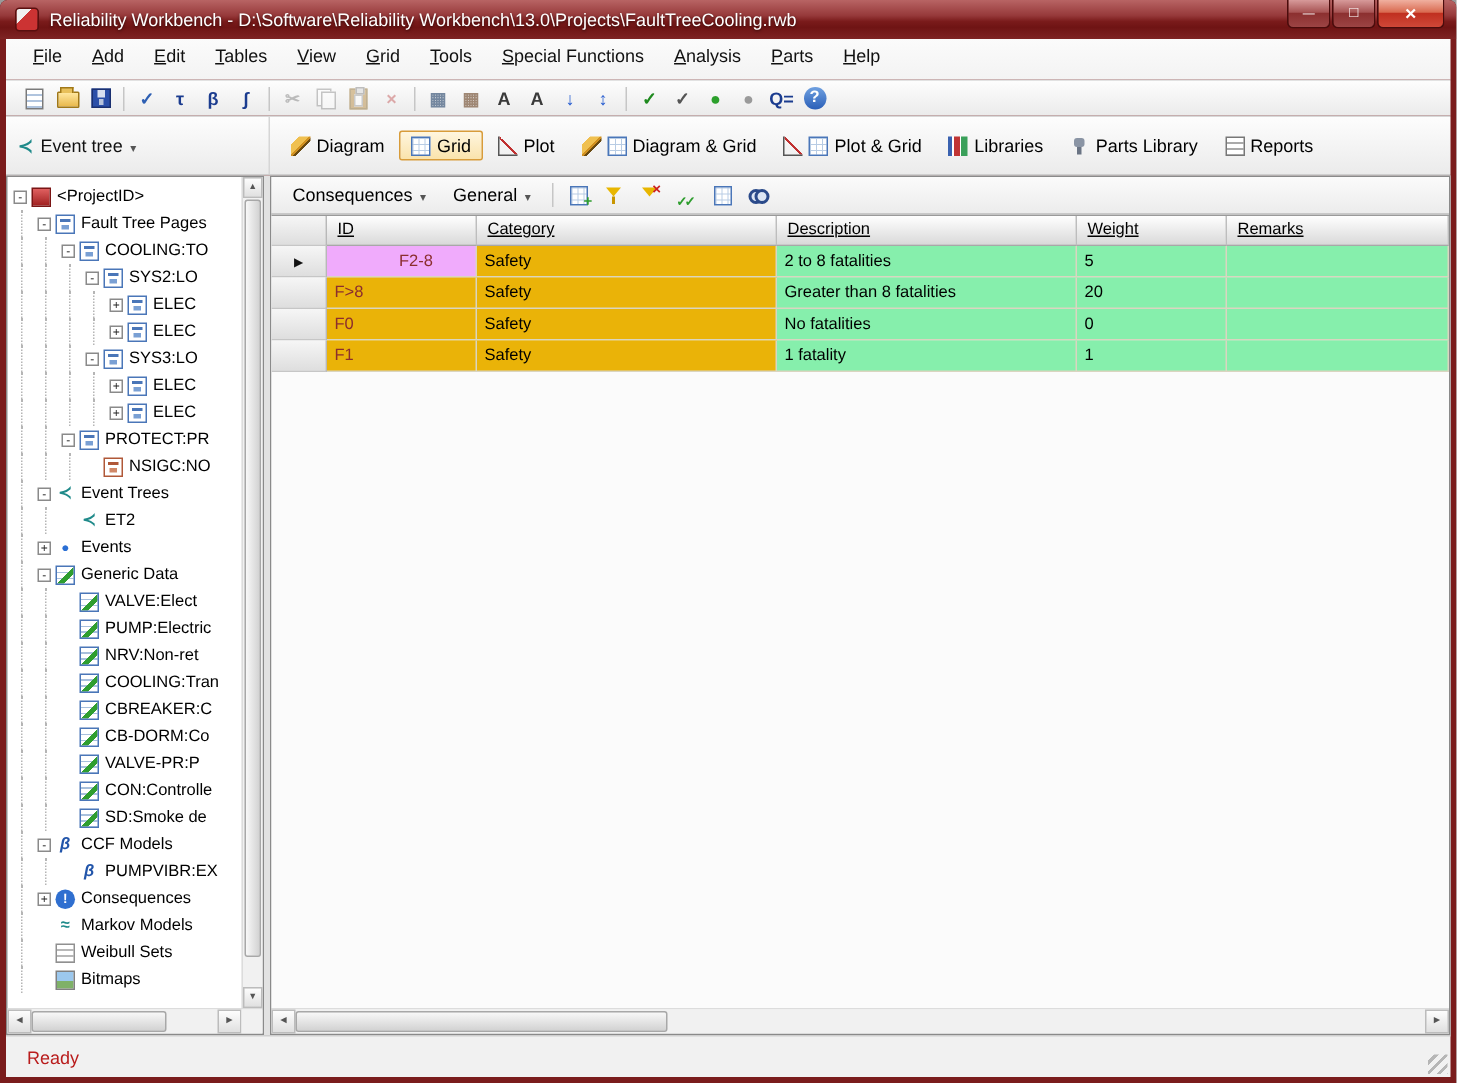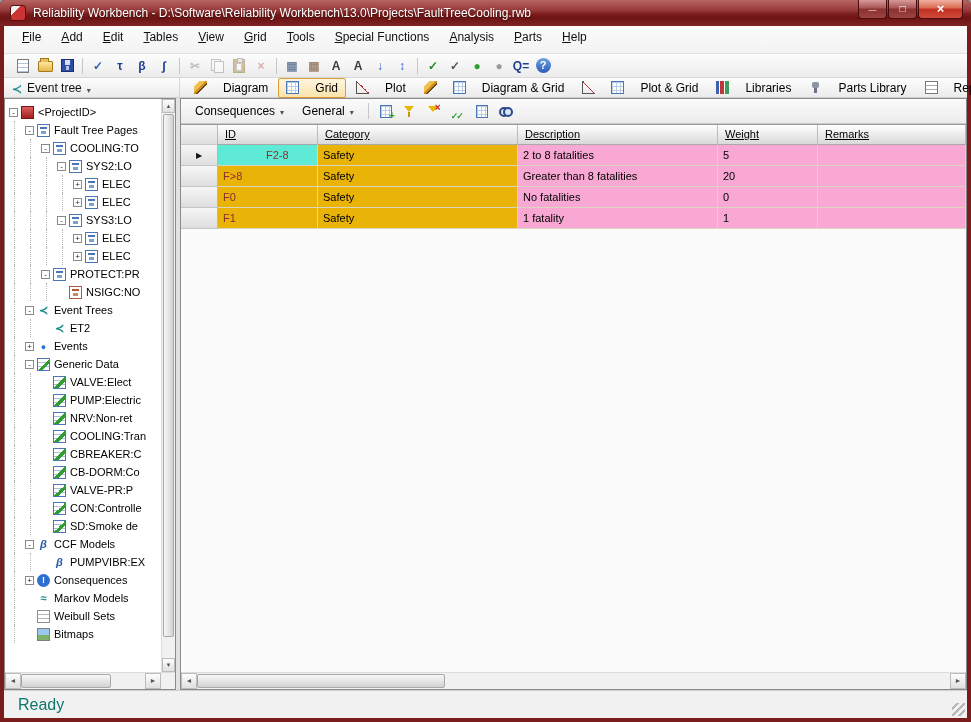--- a/index.html
+++ b/index.html
@@ -51,29 +51,29 @@
   .tbi-copy::before { content:""; position:absolute; left:0; top:0; width:8px; height:10px; background:#fff; border:1px solid #888; }
   .tbi-copy::after  { content:""; position:absolute; right:0; bottom:0; width:8px; height:10px; background:#fff; border:1px solid #888; }
   .tbi-paste { width:12px; height:14px; background:#b08030; border:1px solid #806020; position:relative; }
   .tbi-paste::before { content:""; position:absolute; left:2px; right:2px; top:3px; bottom:1px; background:#fff; border:1px solid #999; }
   .tbi-paste::after  { content:""; position:absolute; left:3px; top:-2px; width:4px; height:3px; background:#d0d0d0; border:1px solid #777; }
   .tbi-help { width:15px; height:15px; border-radius:50%; text-align:center; color:#fff;
     background:linear-gradient(#6fa0e0,#2a5fb8); font:bold 11px/15px "Liberation Sans",sans-serif; }
   .tbi-help::before { content:"?"; }
 
   
-  .row2 { height:20px; flex:none; background:linear-gradient(#fdfdfd,#ebebeb);
+  .row2 { height:39px; flex:none; background:linear-gradient(#fdfdfd,#ebebeb);
     border-bottom:1px solid #cfcfcf; display:flex; align-items:stretch; }
   .module-section { width:176px; flex:none; display:flex; align-items:center; gap:5px;
     padding-left:8px; border-right:1px solid #d6d6d6; }
   .mod-icon::before { content:"≺"; color:#1f8a8a; font-weight:bold; font-size:12px; }
   .module-label { font-size:12px; color:#111; }
   .dd-arrow::before { content:"▾"; font-size:8px; color:#555; }
   .view-tabs { display:flex; align-items:center; gap:2px; padding-left:6px; }
-  .vtab { display:flex; align-items:center; gap:16px; padding:2px 7px; font-size:12px;
+  .vtab { display:flex; align-items:center; gap:4px; padding:2px 7px; font-size:12px;
           border:1px solid transparent; border-radius:2px; white-space:nowrap; }
   .vtab.active { background:linear-gradient(#fff6df,#fae3ac); border-color:#d89c3a; }
   .vt-ic { width:13px; height:13px; flex:none; position:relative; }
   .vt-pencil { background:linear-gradient(135deg,transparent 20%,#f0c050 20% 45%,#d09020 45% 55%,#6a4a10 55% 62%,transparent 62%); }
   .vt-grid { background:#fff; border:1px solid #4a76b8;
     background-image:linear-gradient(#b8cce4 1px,transparent 1px),linear-gradient(90deg,#b8cce4 1px,transparent 1px);
     background-size:4px 4px; }
   .vt-plot { border-left:1px solid #555; border-bottom:1px solid #555;
     background:linear-gradient(to top right,transparent 42%,#c03030 42% 50%,transparent 50%); }
   .vt-books { background:linear-gradient(90deg,#3a62b0 0 3px,#fff 3px 4px,#c03535 4px 8px,#fff 8px 9px,#3aa05a 9px 13px); }
@@ -162,34 +162,34 @@
     border:2px solid #2a4a8a; border-radius:50%; background:#dce6f4; }
   .gti-find::after { content:""; position:absolute; right:0; top:2px; width:6px; height:6px;
     border:2px solid #2a4a8a; border-radius:50%; background:#dce6f4; }
 
   
   .grid-wrap { flex:1; min-height:0; background:#fbfbfb; overflow:hidden; border-top:1px solid #9a9a9a; }
   .grid { display:grid; grid-template-columns:37px 100px 200px 200px 100px 1fr; align-content:start; }
   .g-row { display:contents; }
   .g-cell { height:21px; line-height:20px; font-size:11px; padding-left:5px;
             border-right:1px solid #dad5c0; border-bottom:1px solid #dad5c0;
-            white-space:nowrap; overflow:hidden; background:#f9a8d4; color:#000; }
+            white-space:nowrap; overflow:hidden; background:#86efac; color:#000; }
   .g-h { height:20px; line-height:19px; background:linear-gradient(#ffffff,#d9d9d9);
          border-right:1px solid #bdbdbd; border-bottom:1px solid #a8a8a8; padding-left:7px; color:#000;text-decoration:underline; }
   .g-sel { background:linear-gradient(#f6f6f6,#dedede); border-right:1px solid #b8b8b8;
            border-bottom:1px solid #c6c6c6; display:flex; align-items:center; justify-content:center; padding-left:0; }
   .g-cream { background:#eab308; }
   .g-id { color:#8b2e2e; }
-  .g-cur { background:#5eead4;padding-left:48px; }
+  .g-cur { background:#f0abfc;padding-left:48px; }
   .cur-arrow::before { content:"▶"; font-size:8px; color:#111; }
 
   
   .statusbar { height:28px; flex:none; background:#f1f1f1; border-top:1px solid #cfcfcf;
                display:flex; align-items:center; padding-left:14px; position:relative; }
-  .status-text { font-size:16px; color:#0f766e; }
+  .status-text { font-size:12px; color:#b91c1c; }
   .grip { position:absolute; right:2px; bottom:2px; width:13px; height:13px;
     background:repeating-linear-gradient(135deg,transparent 0 3px,#b6b6b6 3px 5px); }
 </style>
 </head>
 <body>
 
 <div class="window">
 
   <div class="titlebar">
     <span class="sys-icon"></span>

